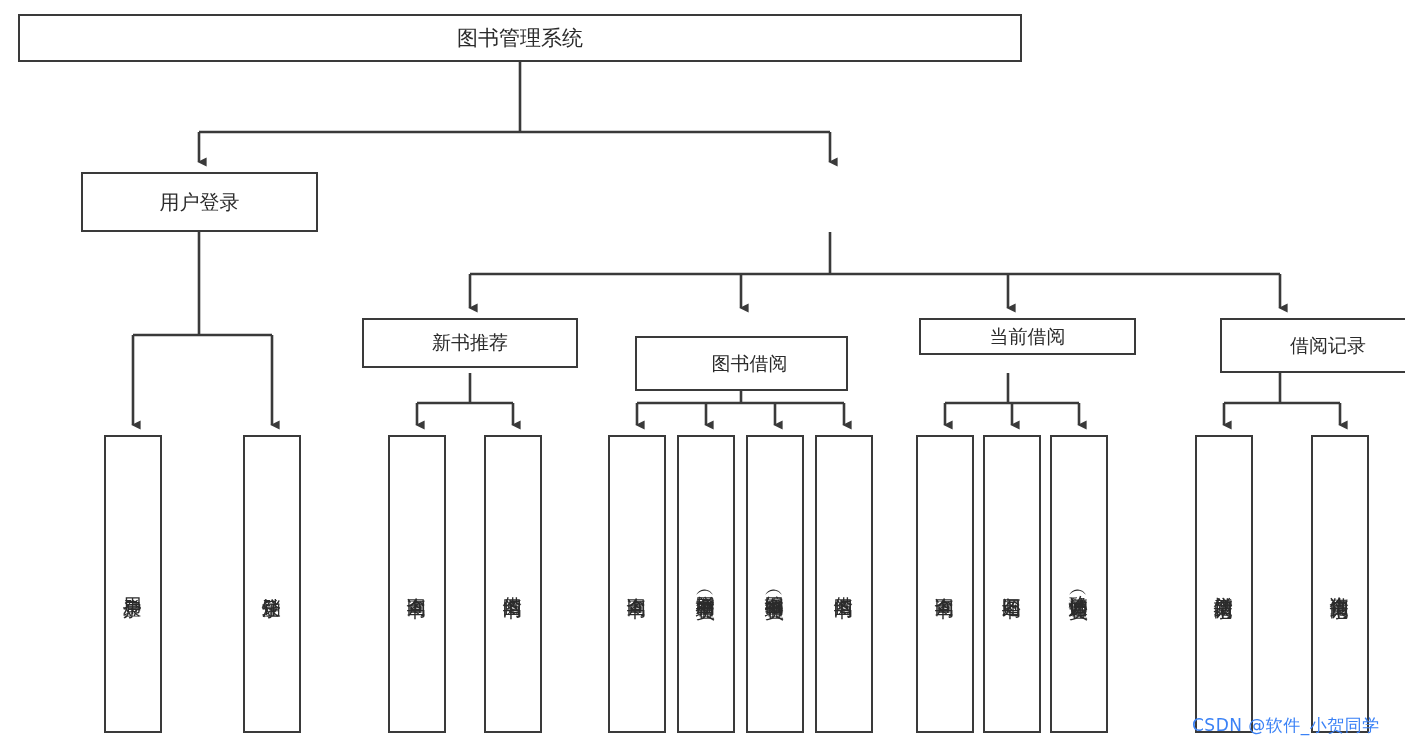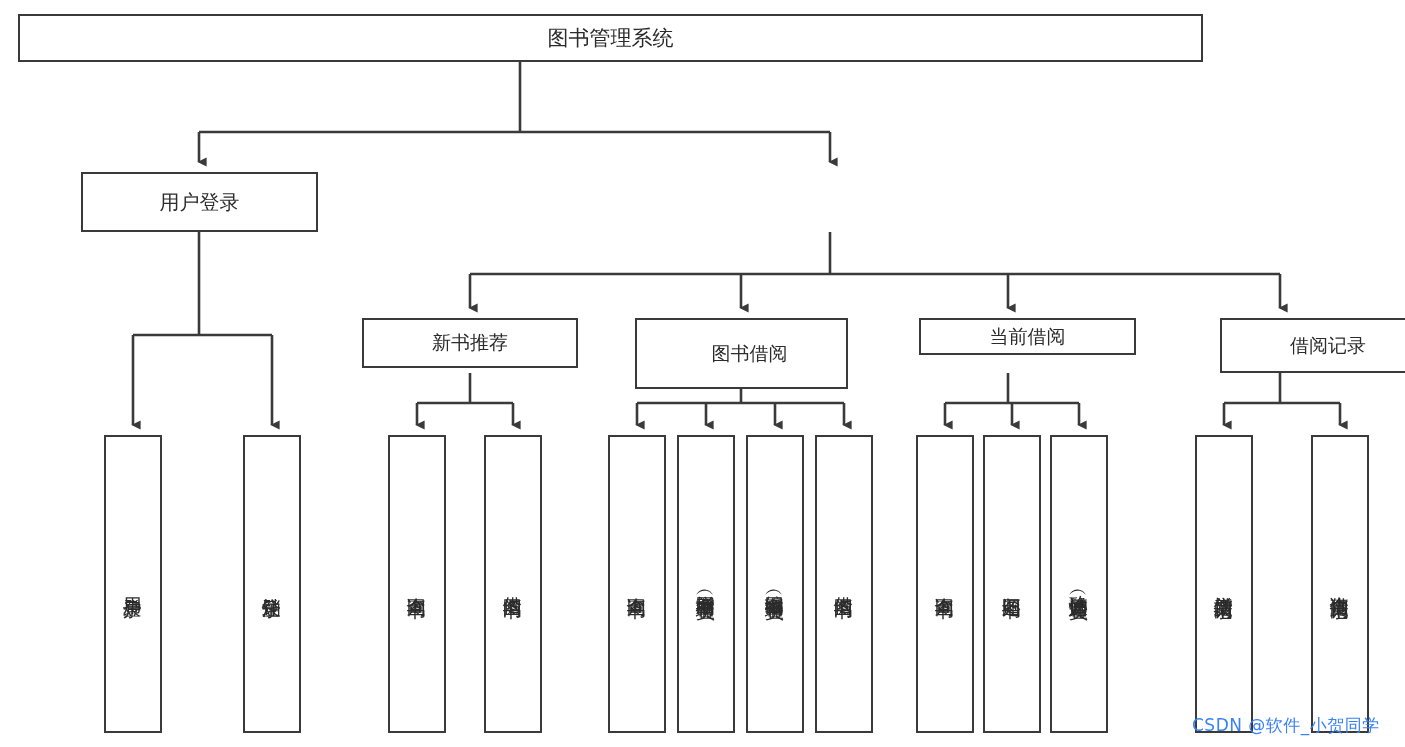--- a/index.html
+++ b/index.html
@@ -112,32 +112,32 @@
       <path d="M1012,403 L1012,425" marker-end="url(#arrow)"></path>
       <path d="M1079,403 L1079,425" marker-end="url(#arrow)"></path>
 
       <path d="M1280,373 L1280,403"></path>
       <path d="M1224,403 L1340,403"></path>
       <path d="M1224,403 L1224,425" marker-end="url(#arrow)"></path>
       <path d="M1340,403 L1340,425" marker-end="url(#arrow)"></path>
     </g>
   </svg>
 
-  <div class="node root" style="left:18px; top:14px; width:1185px; height:48px;">
+  <div class="node root" style="left:18px; top:14px; width:1004px; height:48px;">
     <span>图书管理系统</span>
   </div>
 
   <div class="node level2" style="left:81px; top:172px; width:237px; height:60px;">
     <span>用户登录</span>
   </div>
 
   <div class="node level3" style="left:362px; top:318px; width:216px; height:50px;">
     <span>新书推荐</span>
   </div>
-  <div class="node level3" style="left:635px; top:318px; width:213px; height:71px;padding-left:16px;">
+  <div class="node level3" style="left:635px; top:336px; width:213px; height:55px;padding-left:16px;">
     <span>图书借阅</span>
   </div>
   <div class="node level3" style="left:900px; top:318px; width:217px; height:37px;margin-left:19px;">
     <span>当前借阅</span>
   </div>
   <div class="node level3" style="left:1220px; top:318px; width:216px; height:55px;">
     <span>借阅记录</span>
   </div>
 
   <div class="node leaf" style="left:104px; top:435px; width:58px; height:298px;">

